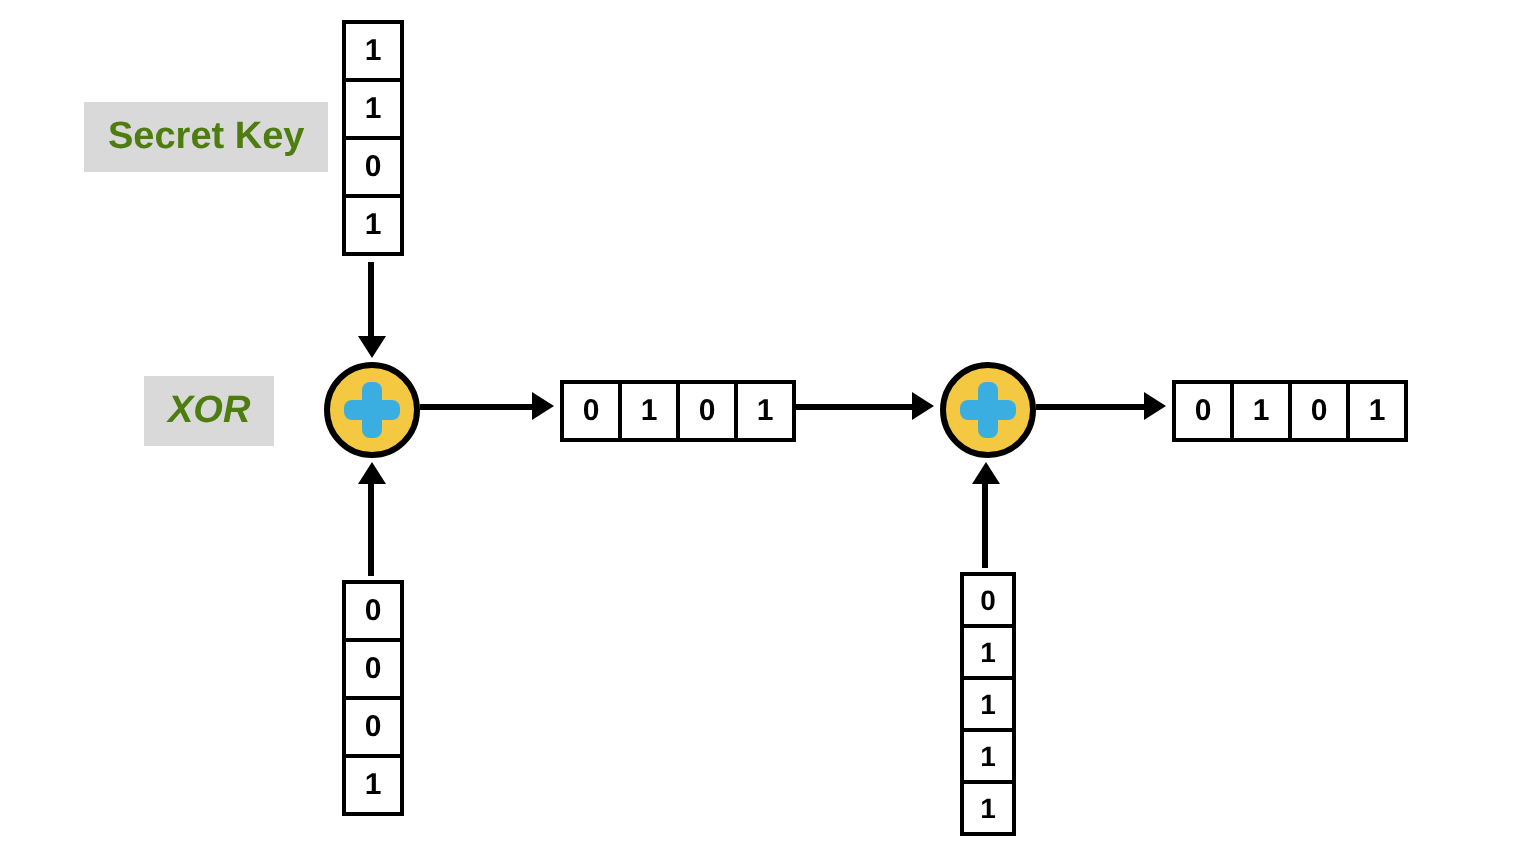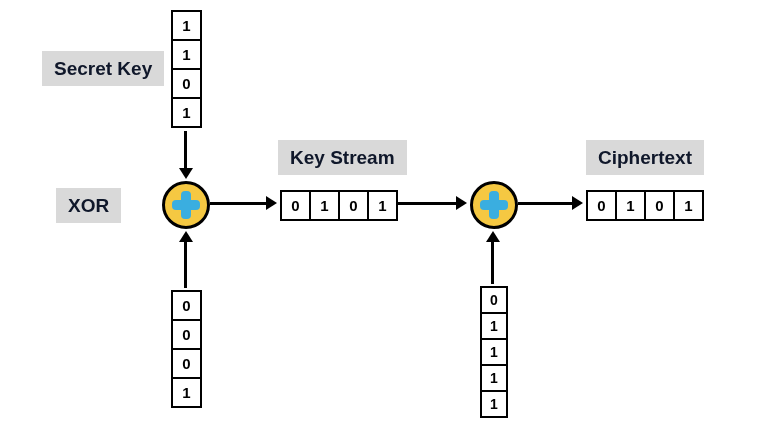--- a/index.html
+++ b/index.html
@@ -10,21 +10,21 @@
   .canvas{
     position:relative;
     width:768px;
     height:432px;
     background:#ffffff;
     overflow:hidden;
   }
   .label{
     position:absolute;
     background:var(--label-bg,#d9d9d9);
-    color:#0f172a;
+    color:#4d7c0f;
     font-weight:700;
     font-size:19px;
     line-height:1;
     padding:8px 12px;
     white-space:nowrap;
   }
   .vcol{
     position:absolute;
     display:flex;
     flex-direction:column;
@@ -100,27 +100,25 @@
     border-left:11px solid #000;
   }
 </style>
 </head>
 <body>
 
 <div class="canvas">
 
   <div class="label" style="left:42px;top:51px;">Secret Key</div>
 
-  <div class="label" style="left:56px;top:188px;">XOR</div>
+  <div class="label" style="left:72px;top:188px;font-style:italic;">XOR</div>
 
 
-  <div class="label" style="left:278px;top:140px;">Key Stream</div>
 
 
-  <div class="label" style="left:586px;top:140px;">Ciphertext</div>
 
   <div class="vcol" style="left:171px;top:10px;">
     <div class="cell">1</div>
     <div class="cell">1</div>
     <div class="cell">0</div>
     <div class="cell">1</div>
   </div>
 
   <div class="vcol" style="left:171px;top:290px;">
     <div class="cell">0</div>

